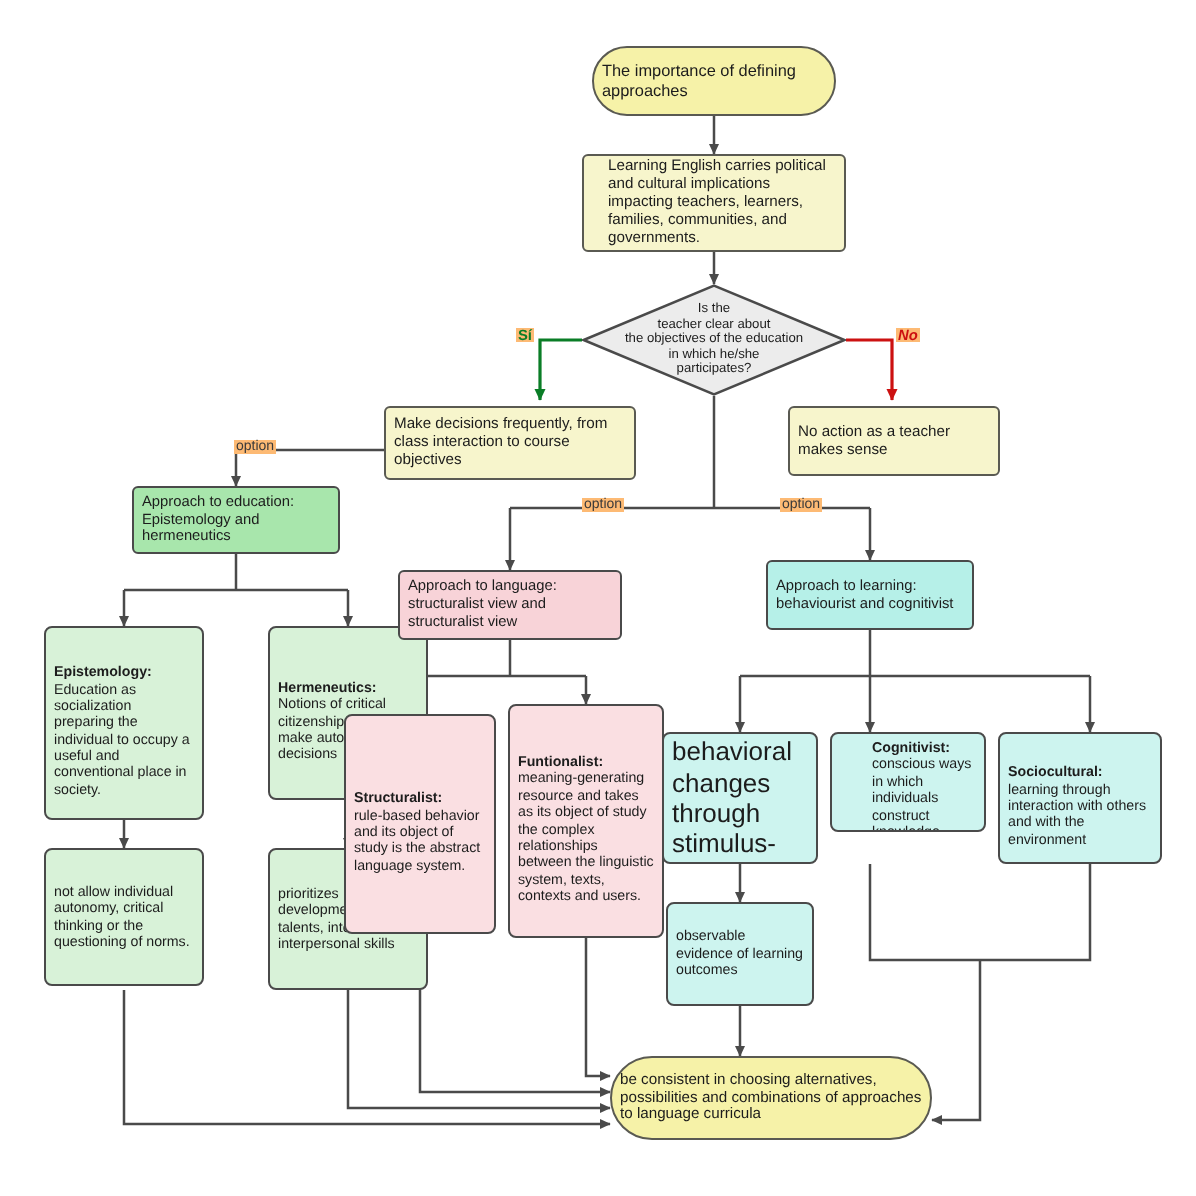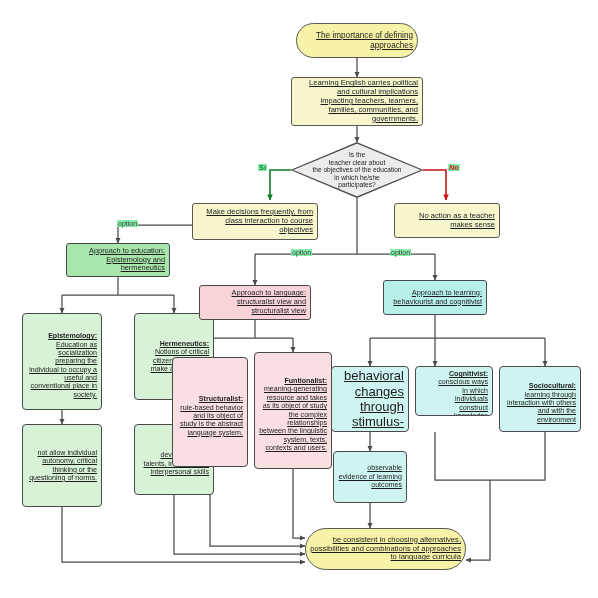--- a/index.html
+++ b/index.html
@@ -25,27 +25,26 @@
     width: 598px;
     height: 598px;
     pointer-events: none;
   }
   .node {
     position: absolute;
     box-sizing: border-box;
     display: flex;
     align-items: center;
     justify-content: center;
-    text-align: right;
+    text-align: left;
     line-height: 1.18;
     color: #1c1c1c;
     border: 1.3px solid #4a4a4a;
     padding: 3px 4px;
     overflow: hidden;
-    text-decoration: underline;
   }
   .node .txt {
     display: block;
     width: 100%;
     white-space: pre-line;
   }
   .n-term {
     border-radius: 22px;
     background: #f6f2a8;
     border-color: #5a5a52;
@@ -101,21 +100,21 @@
   .decision .txt {
     position: relative;
     z-index: 2;
     text-align: center;
     line-height: 1.15;
     color: #1c1c1c;
     white-space: pre-line;
   }
   .edge-label {
     position: absolute;
-    background: #86efac;
+    background: #fdba74;
     padding: 0 1px;
     color: #3a3a3a;
     white-space: nowrap;
     line-height: 1;
   }
   .lbl-si { color: #0a7d26; font-weight: bold; }
   .lbl-no { color: #cc1111; font-weight: bold; font-style: italic; }
   b { font-weight: bold; }
 </style>
 </head>
@@ -242,21 +241,21 @@
     </span>
   </div>
 
   <div class="node n-green-lt" style="left:134px; top:313px; width:80px; height:87px; font-size:7.1px;">
     <span class="txt">
       <b>Hermeneutics:</b>
       <span>Notions of critical citizenship how to make autonomous decisions</span>
     </span>
   </div>
 
-  <div class="node n-green-lt" style="left:22px; top:424px; width:80px; height:83px; font-size:7.1px;">
+  <div class="node n-green-lt" style="left:22px; top:424px; width:80px; height:69px; font-size:7.1px;">
     <span class="txt">not allow individual autonomy, critical thinking or the questioning of norms.</span>
   </div>
 
   <div class="node n-green-lt" style="left:134px; top:424px; width:80px; height:71px; font-size:7.1px;">
     <span class="txt">prioritizes development of talents, interests and interpersonal skills</span>
   </div>
 
   <div class="node n-pink" style="left:199px; top:285px; width:112px; height:35px; font-size:7.4px;">
     <span class="txt">Approach to language: structuralist view and structuralist view</span>
   </div>

